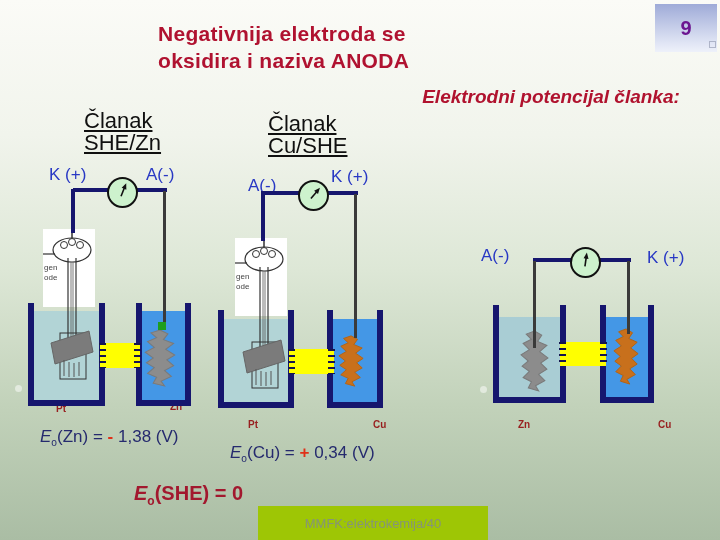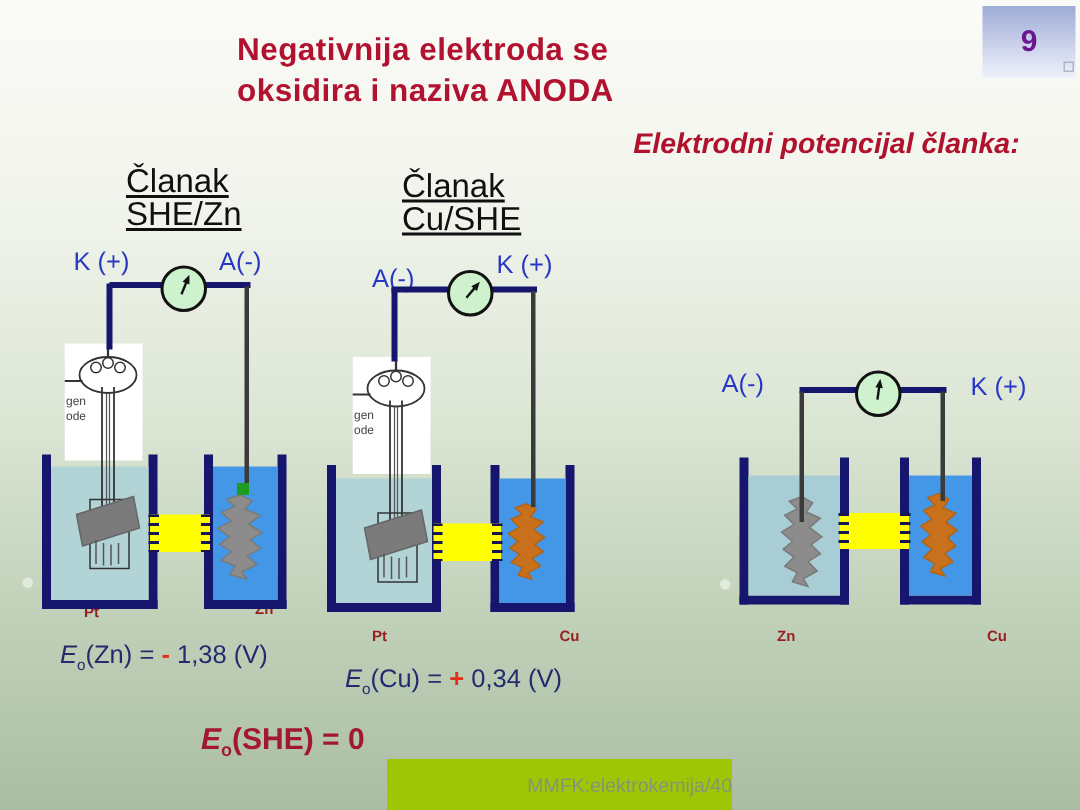--- a/index.html
+++ b/index.html
@@ -43,21 +43,21 @@
   .bridge i{position:absolute;top:0;bottom:0;width:7px;
     background:repeating-linear-gradient(to bottom,#15154f 0 2px,rgba(0,0,0,0) 2px 6px);}
   .bridge i.l{left:-1px;} .bridge i.r{right:-1px;}
   .blob{z-index:5;}
   .hyd{z-index:4;}
   .connector{width:8px;height:8px;background:#1e9e1e;z-index:6;}
   .bubble{width:7px;height:7px;border-radius:50%;background:rgba(255,255,255,.5);z-index:3;}
   svg text{font-family:"Liberation Sans",sans-serif;}
   
   .footer{left:258px;top:506px;width:230px;height:34px;background:#9ec605;
-    display:flex;align-items:center;justify-content:flex-end;gap:0;
+    display:flex;align-items:center;justify-content:center;gap:0;
     color:#859478;font-size:13px;}
 </style>
 </head>
 <body>
 
 <div class="slide">
 
   <div class="abs page-box">
     <span class="page-num">9</span>
   </div>

